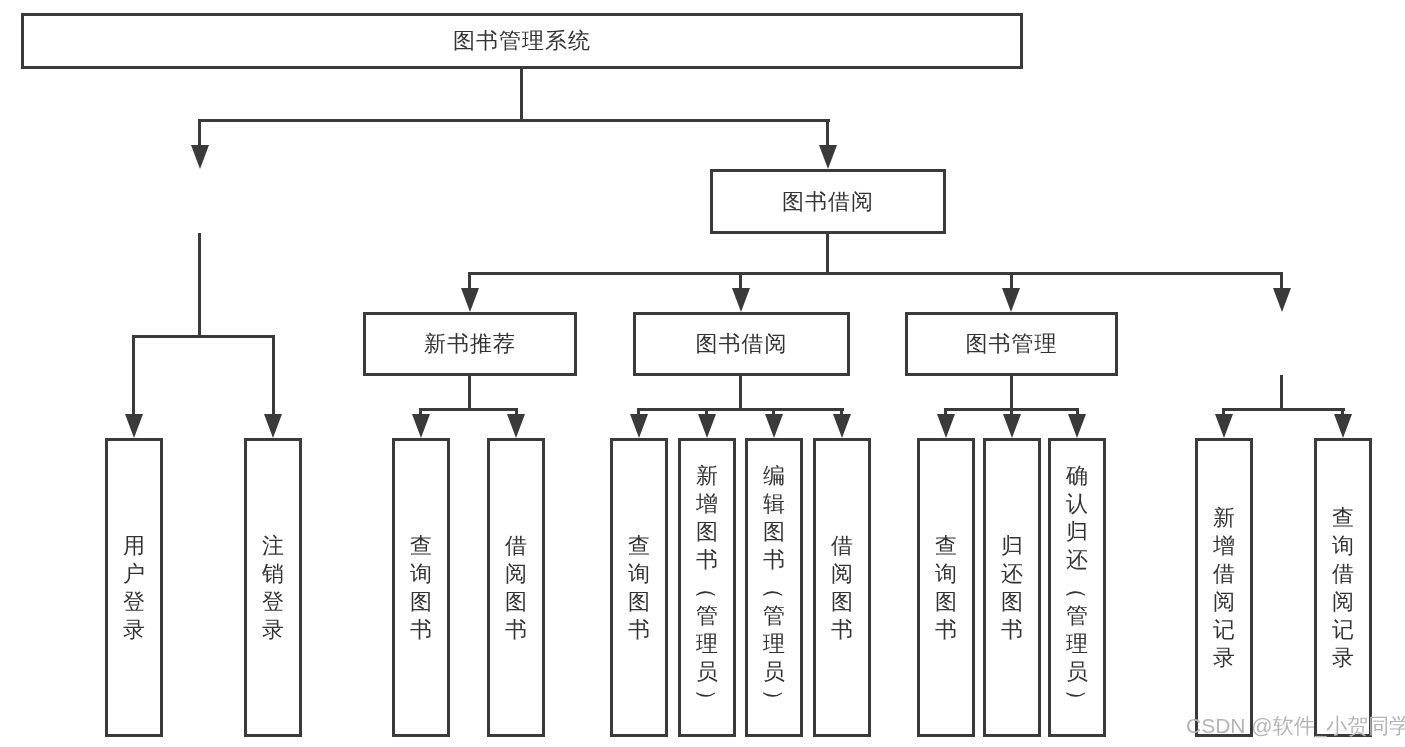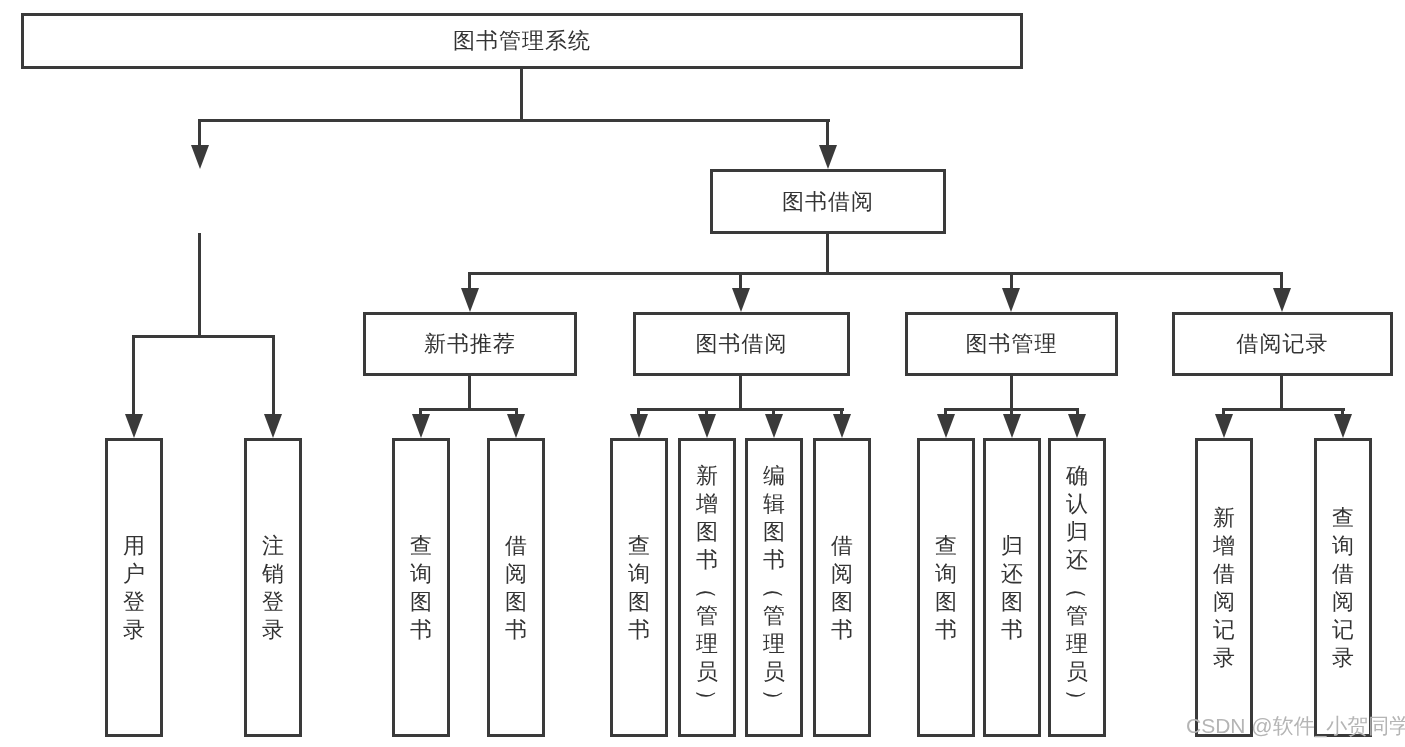--- a/index.html
+++ b/index.html
@@ -81,21 +81,20 @@
   <div class="vl" style="left:739px;top:272px;height:20px;"></div>
   <div class="arrow" style="left:732px;top:288px;"></div>
   <div class="vl" style="left:1010px;top:272px;height:20px;"></div>
   <div class="arrow" style="left:1002px;top:288px;"></div>
   <div class="vl" style="left:1280px;top:272px;height:20px;"></div>
   <div class="arrow" style="left:1273px;top:288px;"></div>
 
   <div class="node" style="left:363px;top:312px;width:214px;height:64px;">新书推荐</div>
   <div class="node" style="left:633px;top:312px;width:217px;height:64px;">图书借阅</div>
   <div class="node" style="left:905px;top:312px;width:213px;height:64px;">图书管理</div>
-  <div class="node" style="left:1172px;top:312px;width:221px;height:64px;">借阅记录</div>
 
   <div class="vl" style="left:468px;top:375px;height:36px;"></div>
   <div class="vl" style="left:739px;top:375px;height:36px;"></div>
   <div class="vl" style="left:1010px;top:375px;height:36px;"></div>
   <div class="vl" style="left:1280px;top:375px;height:36px;"></div>
 
   <div class="hl" style="left:419px;top:408px;width:99px;"></div>
   <div class="vl" style="left:419px;top:408px;height:10px;"></div>
   <div class="arrow" style="left:412px;top:414px;"></div>
   <div class="vl" style="left:515px;top:408px;height:10px;"></div>

